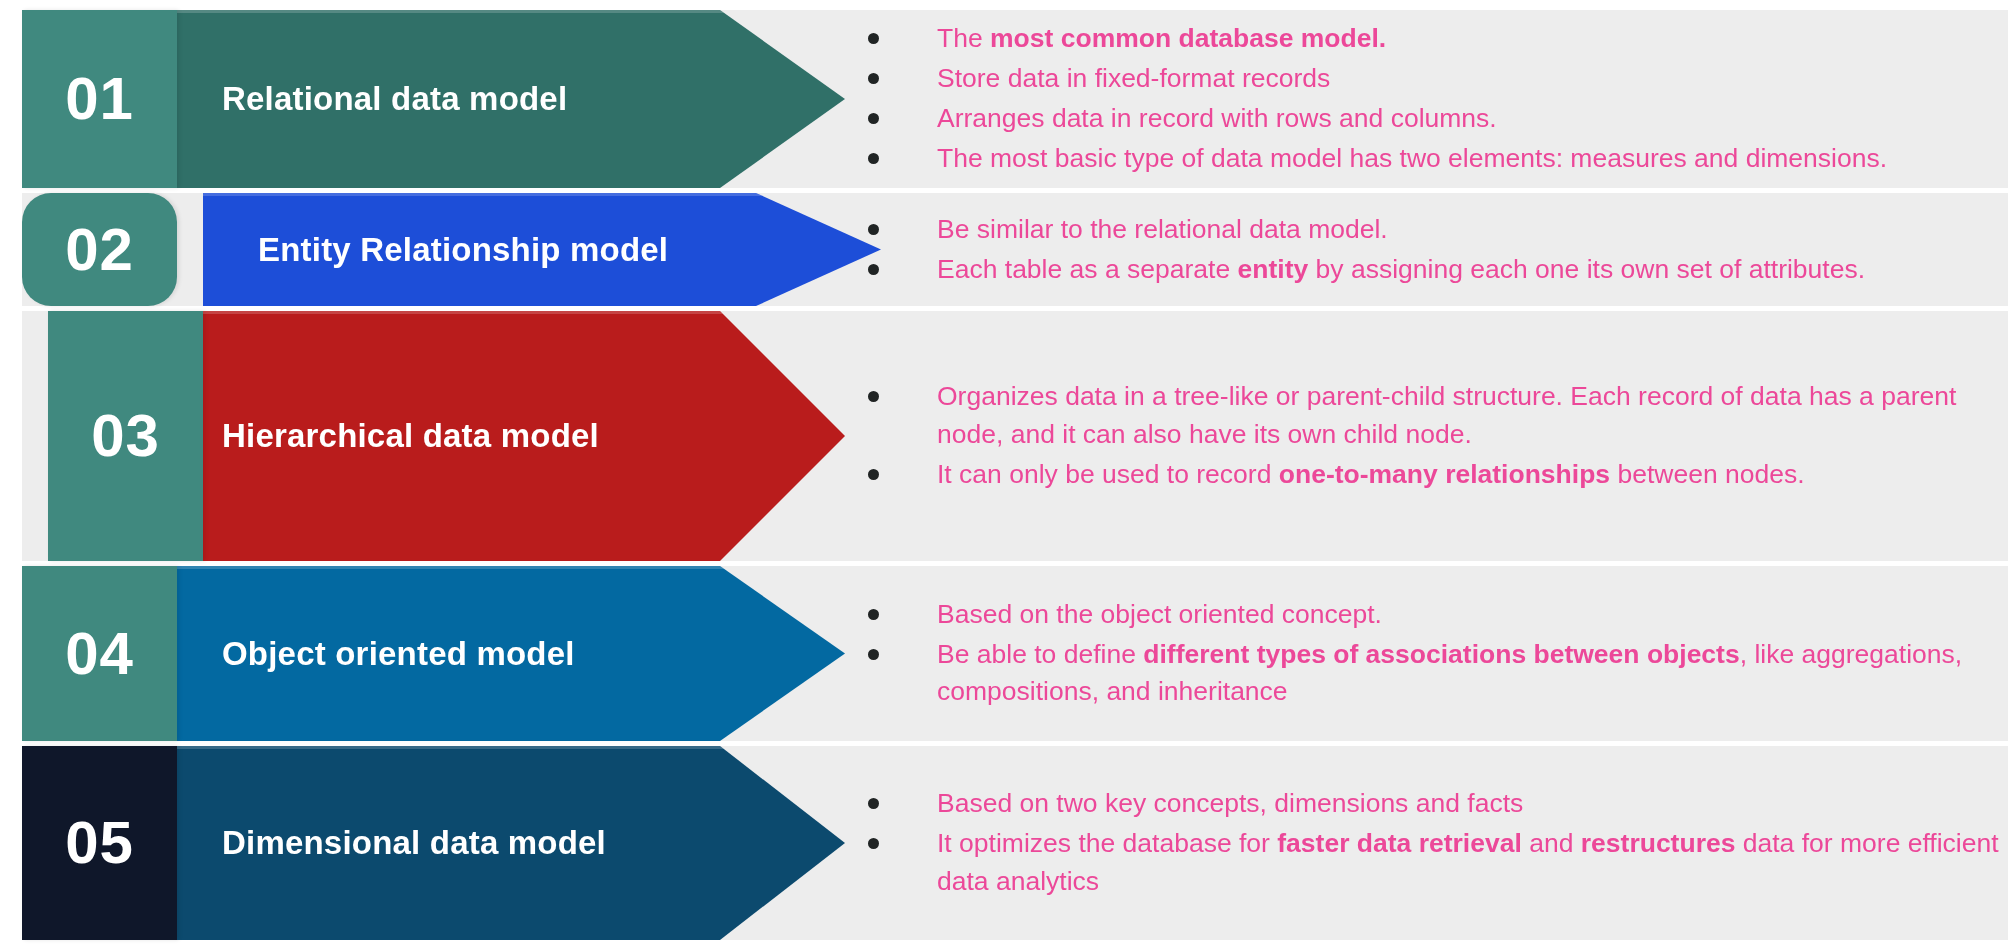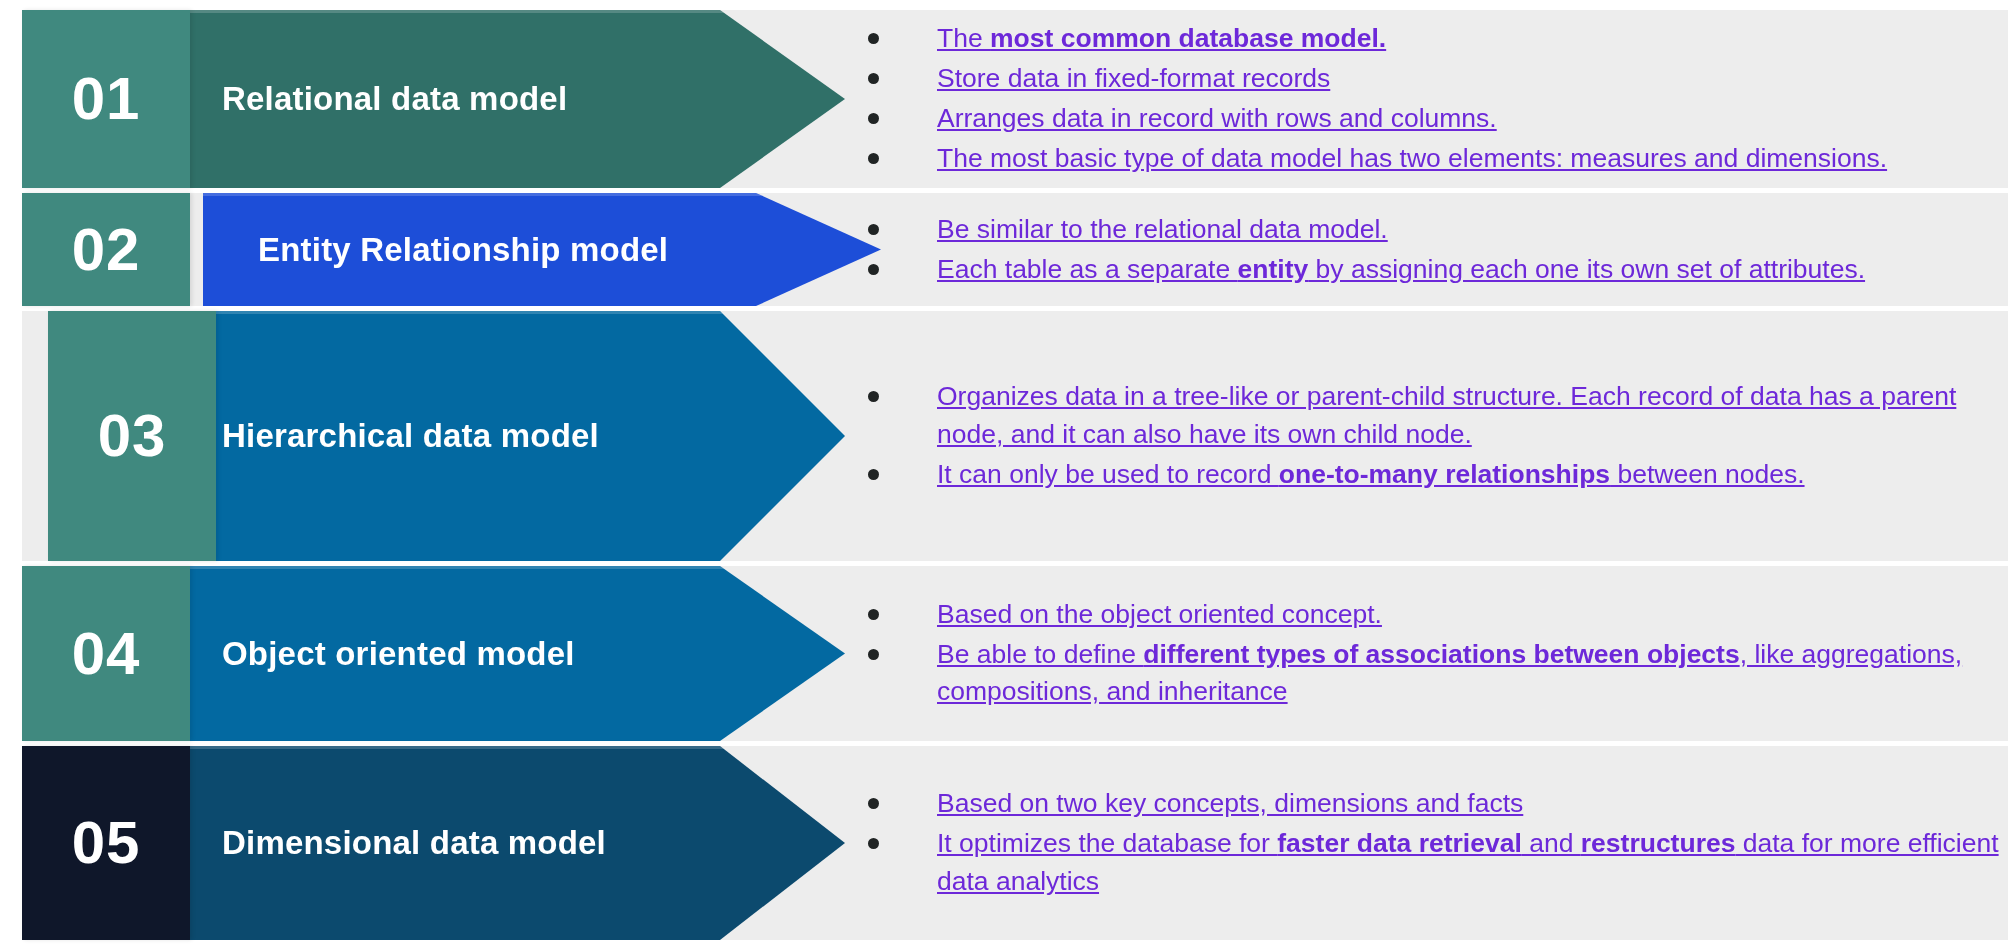--- a/index.html
+++ b/index.html
@@ -31,21 +31,21 @@
     top:0;
     right:0;
     height:100%;
     background:#ededed;
   }
   
   .numbox{
     position:absolute;
     left:22px;
     top:0;
-    width:168px;
+    width:155px;
     height:100%;
     display:flex;
     align-items:center;
     justify-content:center;
     color:#ffffff;
     font-size:60px;
     font-weight:700;
     letter-spacing:1px;
     line-height:1;
     box-shadow:2px 0 4px rgba(0,0,0,0.10);
@@ -80,25 +80,24 @@
     right:4px;
     height:100%;
     display:flex;
     flex-direction:column;
     justify-content:center;
     z-index:4;
   }
   .bullet{
     display:flex;
     align-items:flex-start;
-    color:#6d28d9;
+    color:#ec4899;
     font-size:26.5px;
     line-height:1.43;
     margin:1px 0;
-    text-decoration:underline;
   }
   .bullet .dot{
     flex:0 0 auto;
     width:11px;height:11px;
     border-radius:50%;
     background:#202424;
     margin:13px 58px 0 0;
   }
   .bullet .txt{ flex:1 1 auto; }
   .bullet .txt b{ font-weight:700; }
@@ -141,37 +140,37 @@
             <span class="txt"><span>The most basic type of data model has two elements: measures and dimensions.</span></span>
           </div>
         </div>
       </div>
       <div class="row" style="top: 193px; height: 113px;">
         <div class="panel" style="background: rgb(237, 237, 237);"></div>
         <div class="arrow" style="background: #1d4ed8; margin-left: 36px;">
           <div class="seam"></div>
           <div class="arrow-label">Entity Relationship model</div>
         </div>
-        <div class="numbox" style="background: rgb(64, 137, 127);">
+        <div class="numbox" style="background: rgb(64, 137, 127); border-radius: 29px;">
           <span>02</span>
         </div>
         <div class="bullets">
           <div class="bullet">
             <span class="dot" style="background: rgb(32, 36, 36);"></span>
             <span class="txt"><span>Be similar to the relational data model.</span></span>
           </div>
           <div class="bullet">
             <span class="dot" style="background: rgb(32, 36, 36);"></span>
             <span class="txt"><span>Each table as a separate </span><b>entity</b><span> by assigning each one its own set of attributes.</span></span>
           </div>
         </div>
       </div>
       <div class="row" style="top: 311px; height: 250px;">
         <div class="panel" style="background: rgb(237, 237, 237);"></div>
-        <div class="arrow" style="background: #0369a1;">
+        <div class="arrow" style="background: #b91c1c;">
           <div class="seam"></div>
           <div class="arrow-label">Hierarchical data model</div>
         </div>
         <div class="numbox" style="background: rgb(64, 137, 127); margin-left: 26px;">
           <span>03</span>
         </div>
         <div class="bullets">
           <div class="bullet">
             <span class="dot" style="background: rgb(32, 36, 36);"></span>
             <span class="txt"><span>Organizes data in a tree-like or parent-child structure. Each record of data has a parent node, and it can also have its own child node.</span></span>

